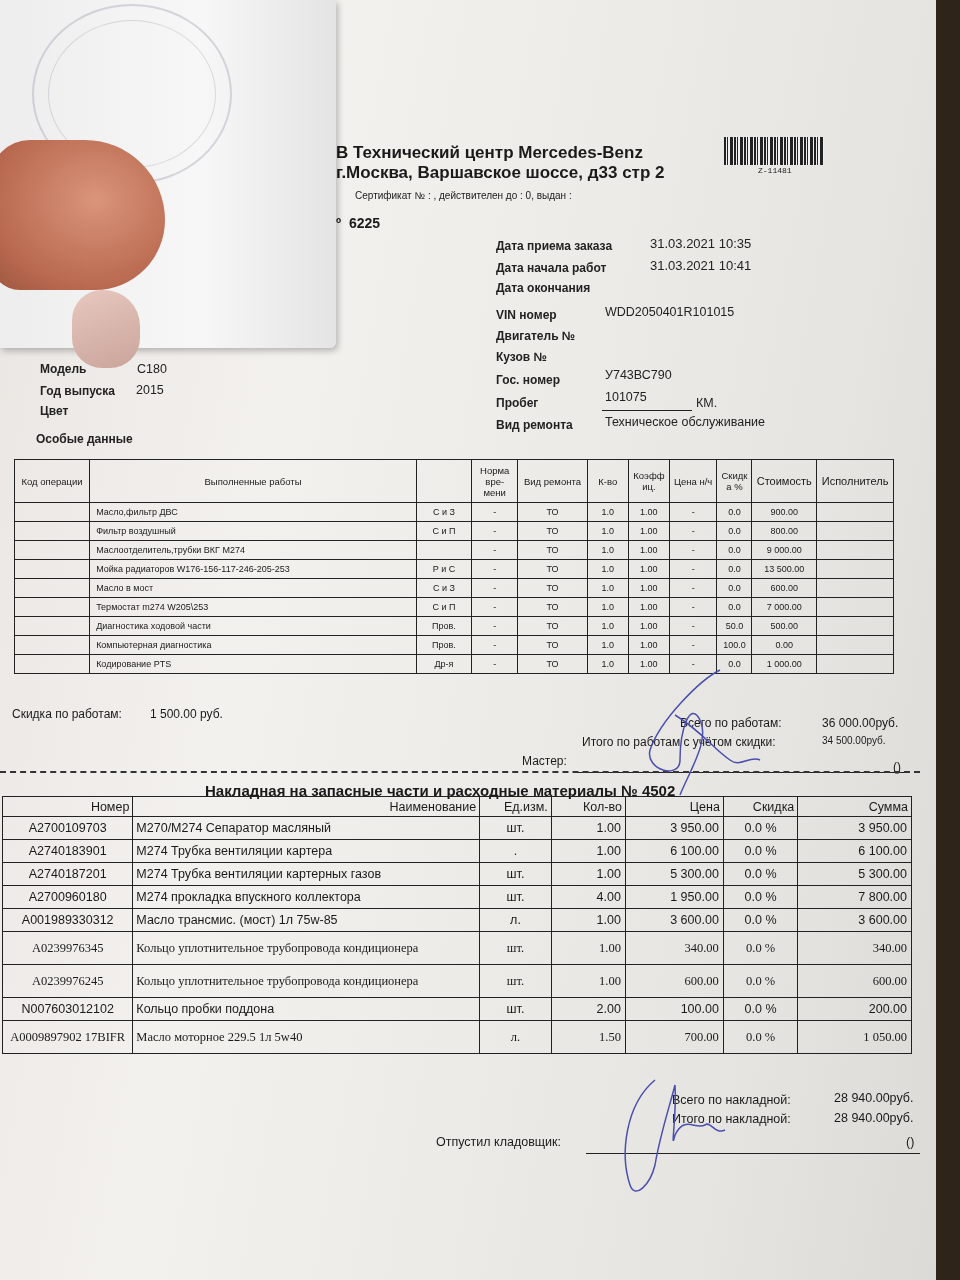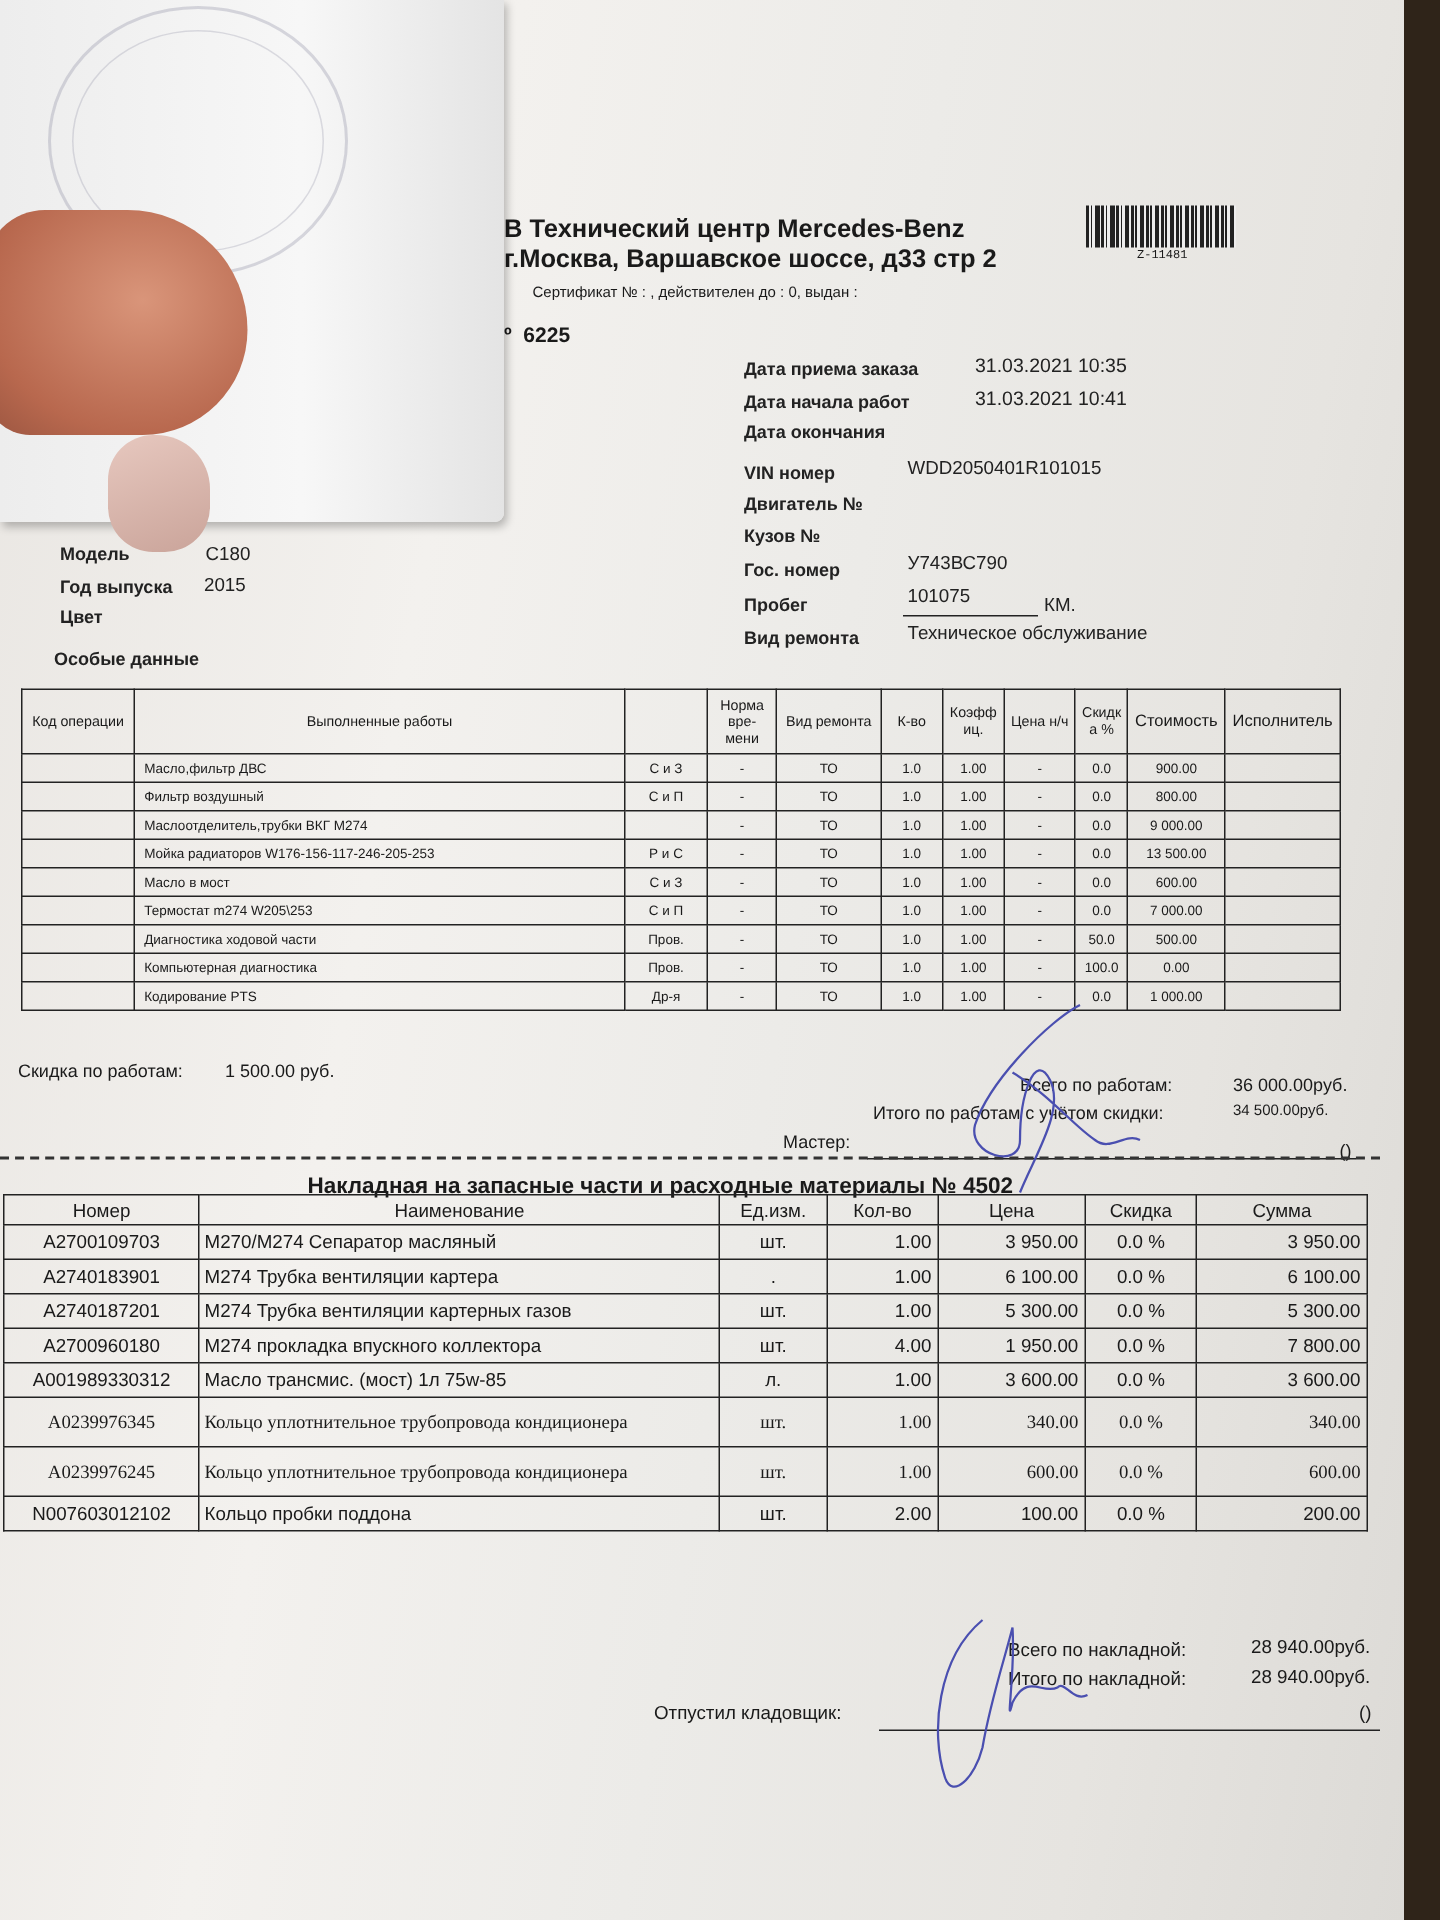--- a/index.html
+++ b/index.html
@@ -17,21 +17,21 @@
   .lbl{font-size:12px;font-weight:bold;color:#222;}
   .val{font-size:12.5px;color:#222;}
   .barcode{position:absolute;left:724px;top:137px;width:100px;height:28px;background:repeating-linear-gradient(90deg,#222 0 2px,#eee 2px 3px,#222 3px 4px,#eee 4px 6px,#222 6px 9px,#eee 9px 10px);}
   table{border-collapse:collapse;position:absolute;}
   td,th{border:1.4px solid #222;padding:0 3px;font-weight:normal;}
   .works{left:14px;top:459px;width:880px;font-size:9px;}
   .works th{font-size:9.5px;height:42px;text-align:center;}
   .works td{height:18px;font-size:9px;text-align:center;}
   .works td.name{text-align:left;padding-left:6px;}
   .parts{left:2px;top:796px;width:910px;font-family:"Liberation Sans",sans-serif;}
-  .parts th{font-size:12.5px;height:19px;text-align:center;margin-left:27px;}
+  .parts th{font-size:12.5px;height:19px;text-align:right;margin-left:27px;}
   .parts td{font-size:12.5px;height:22px;}
   .parts td.num{text-align:center;}
   .parts td.r{text-align:right;padding-right:4px;}
   .parts td.c{text-align:center;}
   .tall td{height:32px;font-family:Liberation Serif, serif;}
   .dash{position:absolute;left:0;top:771px;width:920px;border-top:2px dashed #333;}
   .sigline{position:absolute;border-top:1.3px solid #222;}
   .sig{position:absolute;pointer-events:none;}
 </style>
 </head>
@@ -308,20 +308,29 @@
         </tr>
       <tr>
           <td class="num">N007603012102</td>
           <td>Кольцо пробки поддона</td>
           <td class="c">шт.</td>
           <td class="r">2.00</td>
           <td class="r">100.00</td>
           <td class="c">0.0 %</td>
           <td class="r">200.00</td>
         </tr>
+      <tr class="tall">
+          <td class="num">A0009897902 17BIFR</td>
+          <td>Масло моторное 229.5 1л 5w40</td>
+          <td class="c">л.</td>
+          <td class="r">1.50</td>
+          <td class="r">700.00</td>
+          <td class="c">0.0 %</td>
+          <td class="r">1 050.00</td>
+        </tr>
     </tbody>
   </table>
 
   <div class="abs" style="left:672px;top:1093px;font-size:12.5px;">Всего по накладной:</div>
   <div class="abs" style="left:834px;top:1091px;font-size:12.5px;">28 940.00руб.</div>
   <div class="abs" style="left:672px;top:1112px;font-size:12.5px;">Итого по накладной:</div>
   <div class="abs" style="left:834px;top:1111px;font-size:12.5px;">28 940.00руб.</div>
   <div class="abs" style="left:436px;top:1135px;font-size:12.5px;">Отпустил кладовщик:</div>
   <div class="abs" style="left:906px;top:1135px;font-size:12.5px;">()</div>
   <div class="sigline" style="left:586px;top:1153px;width:334px;"></div>

